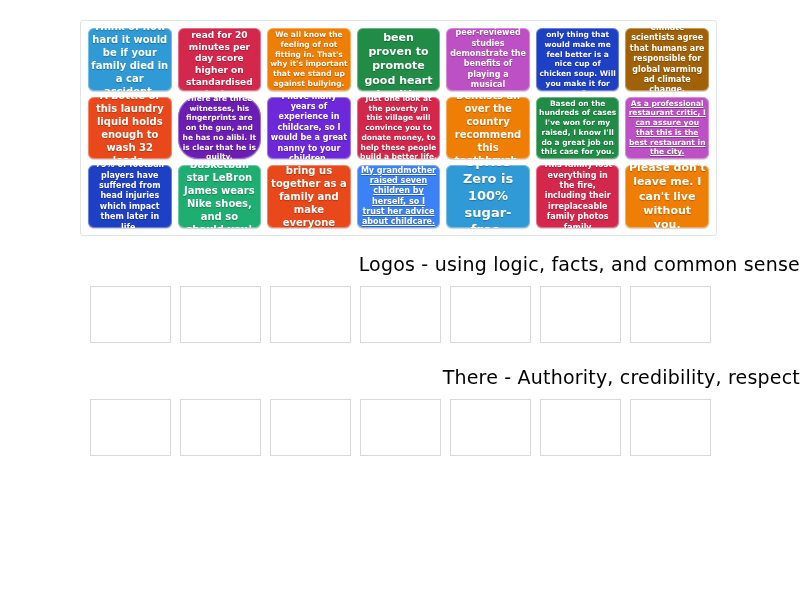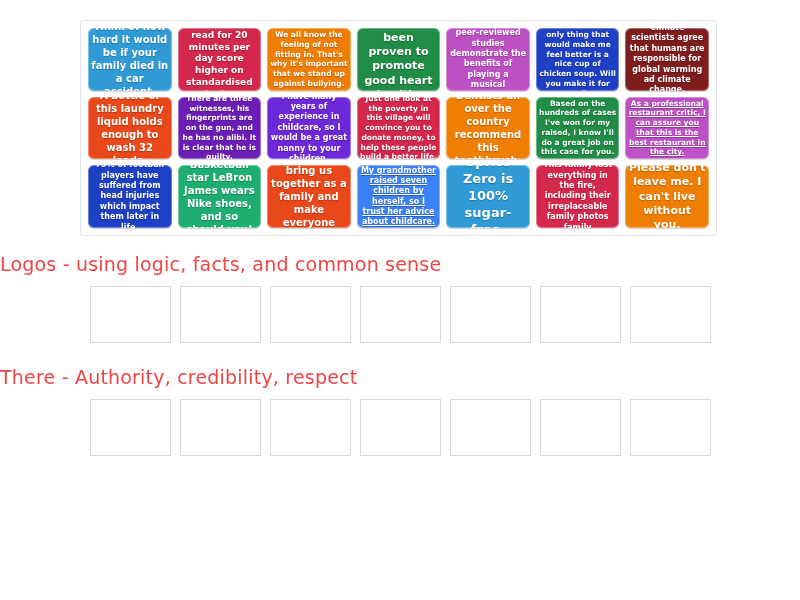--- a/index.html
+++ b/index.html
@@ -56,22 +56,22 @@
     left: 0;
     top: 235px;
     width: 800px;
   }
   .group { margin-top: 16px; }
   .group + .group { margin-top: 21px; }
   .group-title {
     margin: 0 0 9px 0;
     font-size: 19px;
     font-weight: 400;
-    color: #ef4444;
-    text-align: left;
+    color: #000000;
+    text-align: right;
     line-height: 26px;
     letter-spacing: 0.2px;
   }
   .slots {
     display: grid;
     grid-template-columns: repeat(7, 81px);
     gap: 9px;
     justify-content: center;
   }
   .slot {
@@ -86,23 +86,23 @@
 
 <div class="stage">
 
   <div class="tray">
       <div class="tile" style="background: rgb(47, 154, 214); font-size: 10px;">Think of how hard it would be if your family died in a car accident.</div>
       <div class="tile" style="background: rgb(211, 39, 75); font-size: 9px;">Students who read for 20 minutes per day score higher on standardised tests.</div>
       <div class="tile" style="background: rgb(239, 126, 4); font-size: 7.5px;">We all know the feeling of not fitting in. That's why it's important that we stand up against bullying.</div>
       <div class="tile" style="background: rgb(32, 140, 70); font-size: 11px;">Exercise has been proven to promote good heart health.</div>
       <div class="tile" style="background: rgb(189, 80, 196); font-size: 8px;">Hundreds of peer-reviewed studies demonstrate the benefits of playing a musical instrument.</div>
       <div class="tile" style="background: rgb(30, 64, 196); font-size: 7.5px;">I'm so sad. The only thing that would make me feel better is a nice cup of chicken soup. Will you make it for me?</div>
-      <div class="tile" style="background: #7f1d1d; font-size: 8px;">Climate scientists agree that humans are responsible for global warming ad climate change.</div>
+      <div class="tile" style="background: #a16207; font-size: 8px;">Climate scientists agree that humans are responsible for global warming ad climate change.</div>
       <div class="tile" style="background: rgb(232, 72, 26); font-size: 10px;">A bottle of this laundry liquid holds enough to wash 32 loads.</div>
-      <div class="tile" style="background: rgb(108, 30, 180); font-size: 7.5px;">There are three witnesses, his fingerprints are on the gun, and he has no alibi. It is clear that he is guilty.</div>
+      <div class="tile" style="background: rgb(108, 30, 180); font-size: 7.5px; border-radius: 20px;">There are three witnesses, his fingerprints are on the gun, and he has no alibi. It is clear that he is guilty.</div>
       <div class="tile" style="background: #6d28d9; font-size: 8px; text-align: center;">I have many years of experience in childcare, so I would be a great nanny to your children.</div>
       <div class="tile" style="background: rgb(211, 39, 75); font-size: 7.5px;">Just one look at the poverty in this village will convince you to donate money, to help these people build a better life.</div>
       <div class="tile" style="background: rgb(239, 126, 4); font-size: 10px;">Dentists all over the country recommend this toothbrush.</div>
       <div class="tile" style="background: rgb(32, 140, 70); font-size: 7.5px;">Based on the hundreds of cases I've won for my raised, I know I'll do a great job on this case for you.</div>
       <div class="tile" style="background: rgb(189, 80, 196); font-size: 7.5px; text-decoration: underline;">As a professional restaurant critic, I can assure you that this is the best restaurant in the city.</div>
       <div class="tile" style="background: rgb(30, 64, 196); font-size: 8px;">75% of football players have suffered from head injuries which impact them later in life.</div>
       <div class="tile" style="background: rgb(31, 174, 113); font-size: 10px;">Basketball star LeBron James wears Nike shoes, and so should you!</div>
       <div class="tile" style="background: rgb(232, 72, 26); font-size: 10px;">A dog would bring us together as a family and make everyone happy.</div>
       <div class="tile" style="background: #3b82f6; font-size: 8px; text-decoration: underline;">My grandmother raised seven children by herself, so I trust her advice about childcare.</div>
       <div class="tile" style="background: rgb(47, 154, 214); font-size: 13px;">Sprite Zero is 100% sugar-free.</div>

